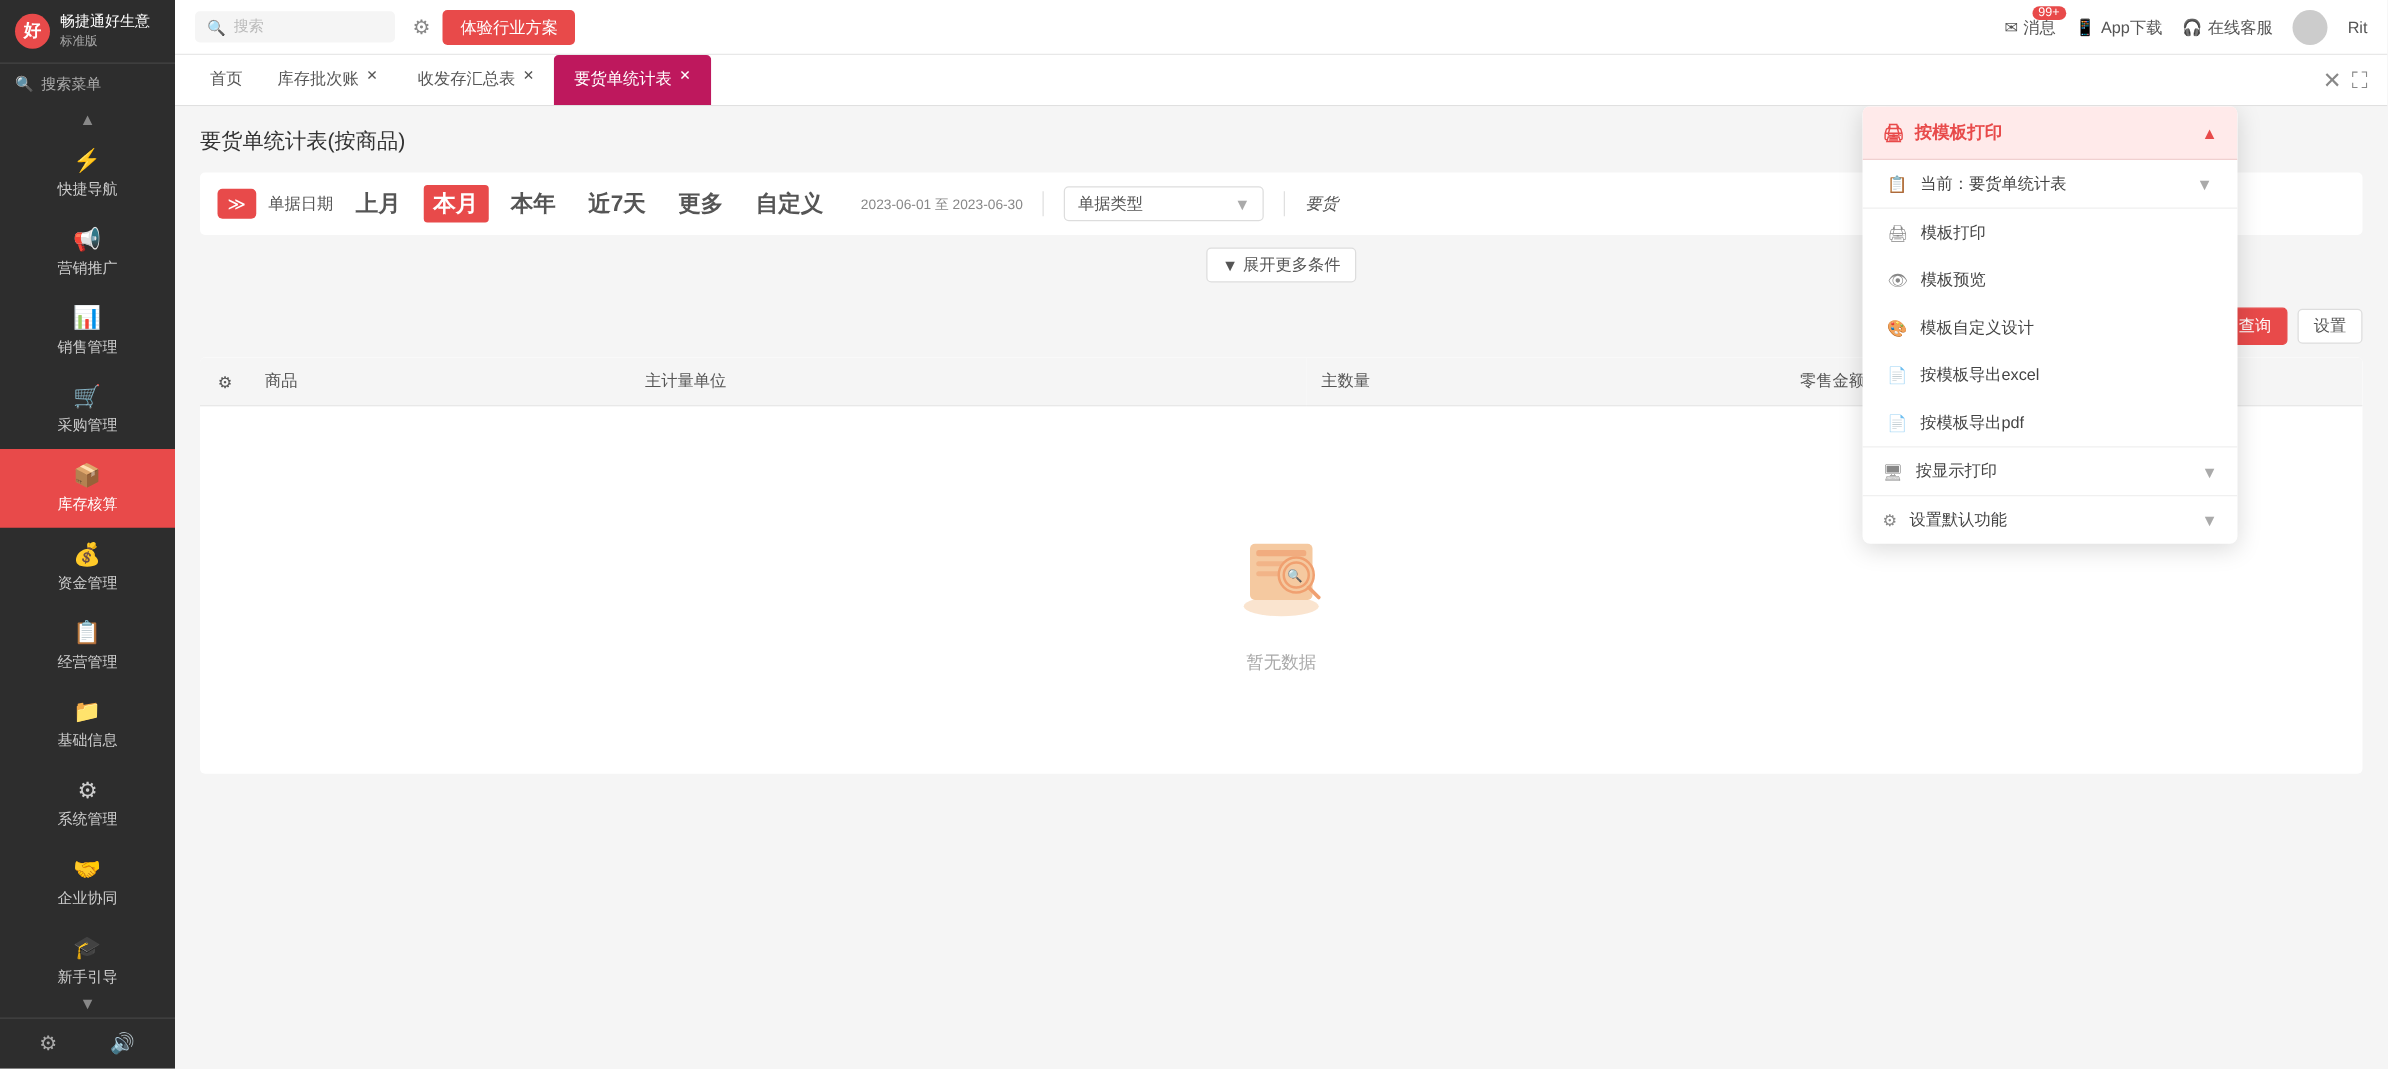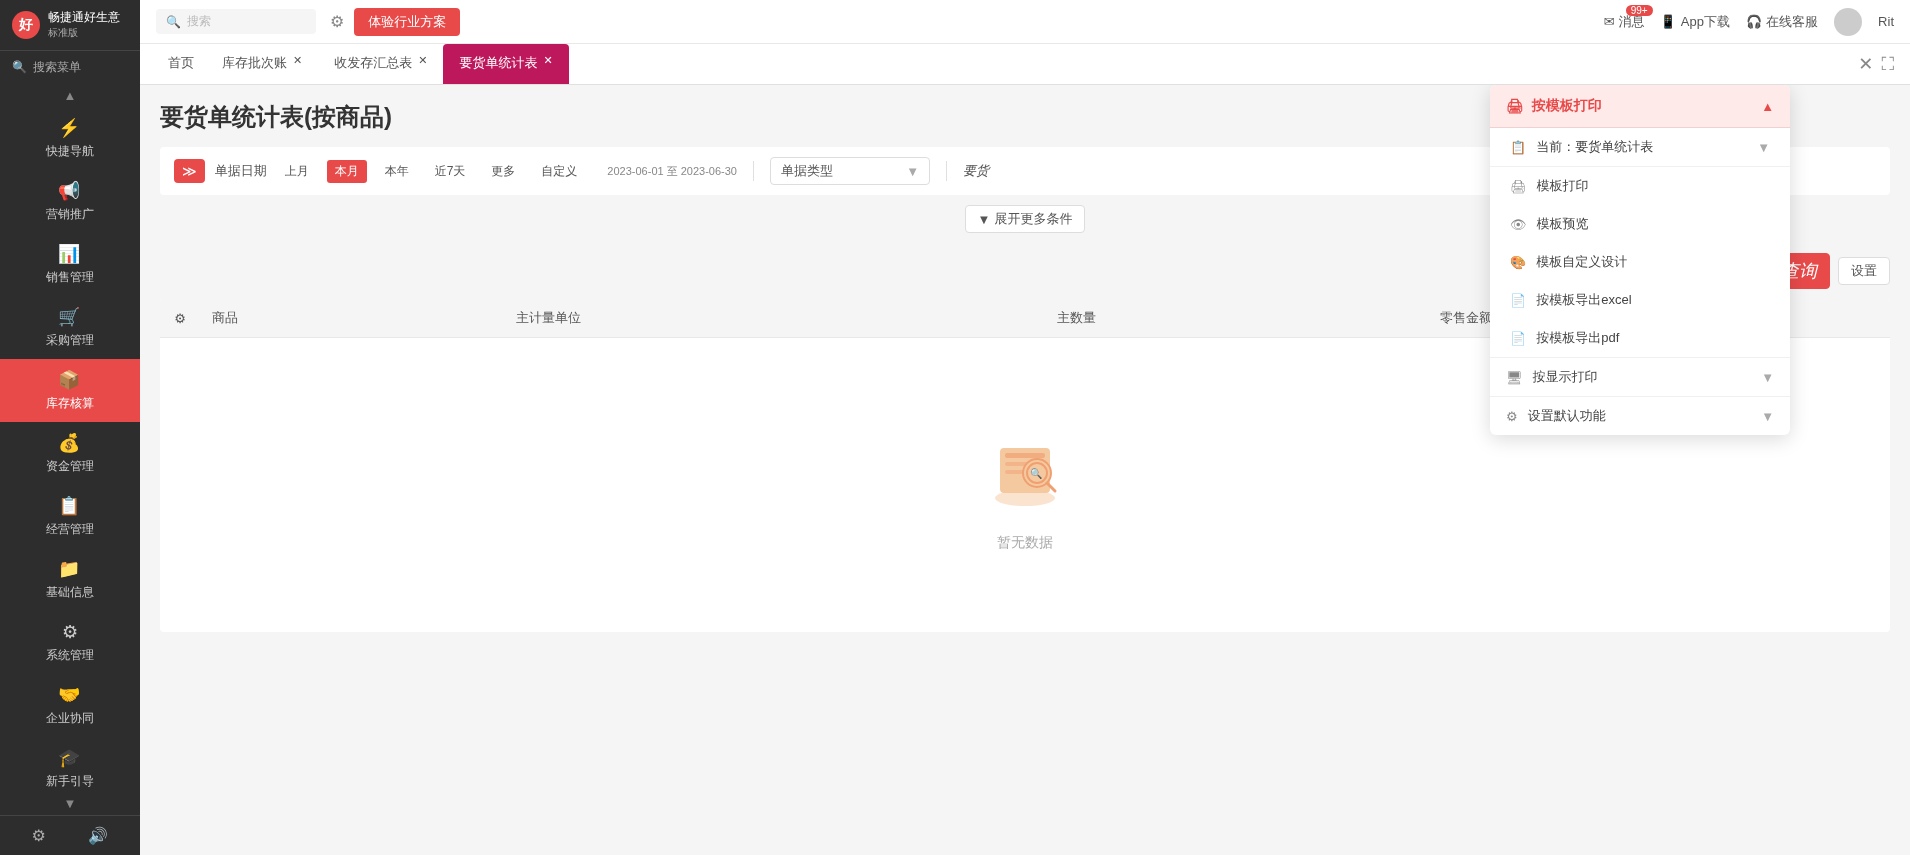--- a/index.html
+++ b/index.html
@@ -195,22 +195,22 @@
     
     .page-content {
       flex: 1;
       padding: 16px 20px;
       overflow-y: auto;
       background: #f5f5f5;
       position: relative;
     }
 
     .page-title {
-      font-size: 24px;
-      font-weight: bold;
+      font-size: 17px;
+      font-weight: normal;
       color: #333;
       margin-bottom: 14px;
     }
 
     
     .filter-row {
       display: flex;
       align-items: center;
       background: white;
       border-radius: 4px;
@@ -226,24 +226,25 @@
       border-radius: 4px;
       padding: 4px 8px;
       cursor: pointer;
       font-size: 14px;
     }
     .filter-label { color: #555; font-size: 13px; }
     .date-btn {
       padding: 3px 8px;
       border-radius: 3px;
       cursor: pointer;
-      font-size: 12px;
+      font-size: 18px;
       color: #555;
       background: transparent;
       border: none;
+      font-weight: bold;
     }
     .date-btn.active {
       background: #e84a4a;
       color: white;
       border-radius: 3px;
     }
     .date-range { font-size: 11px; color: #888; margin-left: 12px; }
 
     .filter-divider { width: 1px; height: 20px; background: #e0e0e0; margin: 0 6px; }
 
@@ -277,23 +278,22 @@
     }
     .toolbar-btn {
       display: flex;
       align-items: center;
       gap: 5px;
       border: 1px solid #ddd;
       border-radius: 4px;
       padding: 5px 12px;
       background: white;
       cursor: pointer;
-      font-size: 18px;
-      color: #555;
-      font-style: italic;
+      font-size: 13px;
+      color: #555;
     }
     .toolbar-btn.primary {
       background: #e84a4a;
       color: white;
       border-color: #e84a4a;
     }
     .toolbar-more { font-size: 16px; color: #888; cursor: pointer; }
     .toolbar-settings {
       border: 1px solid #ddd;
       border-radius: 4px;

